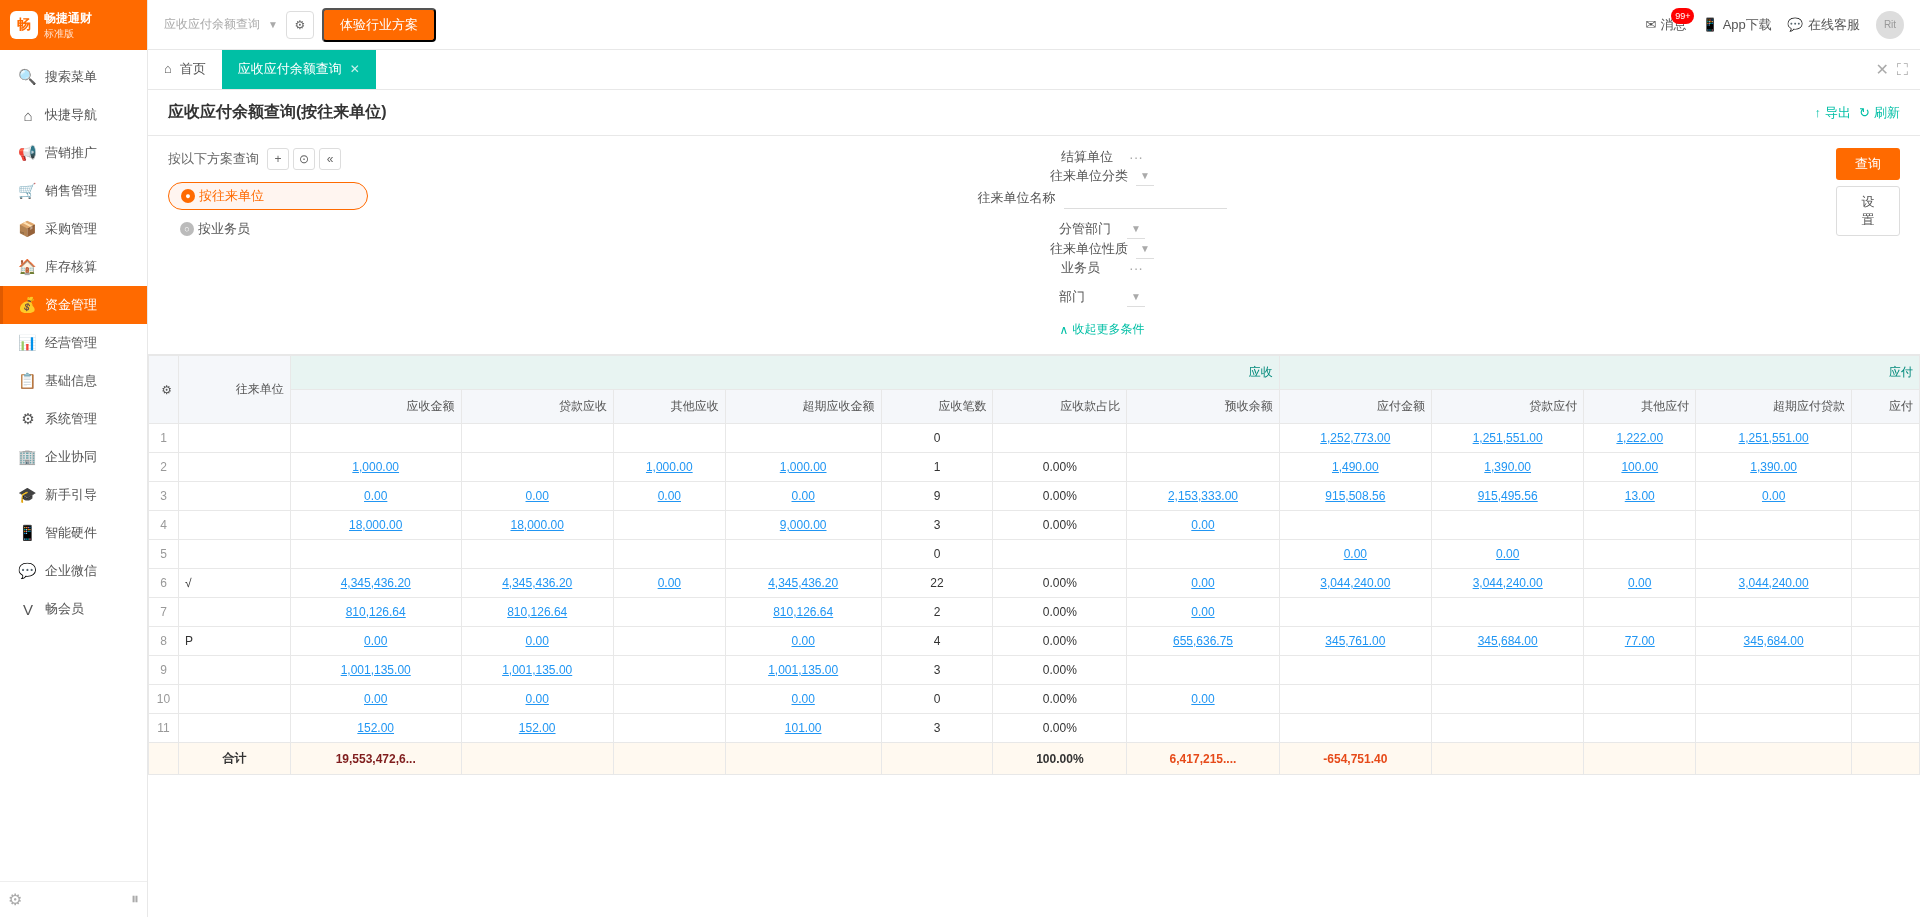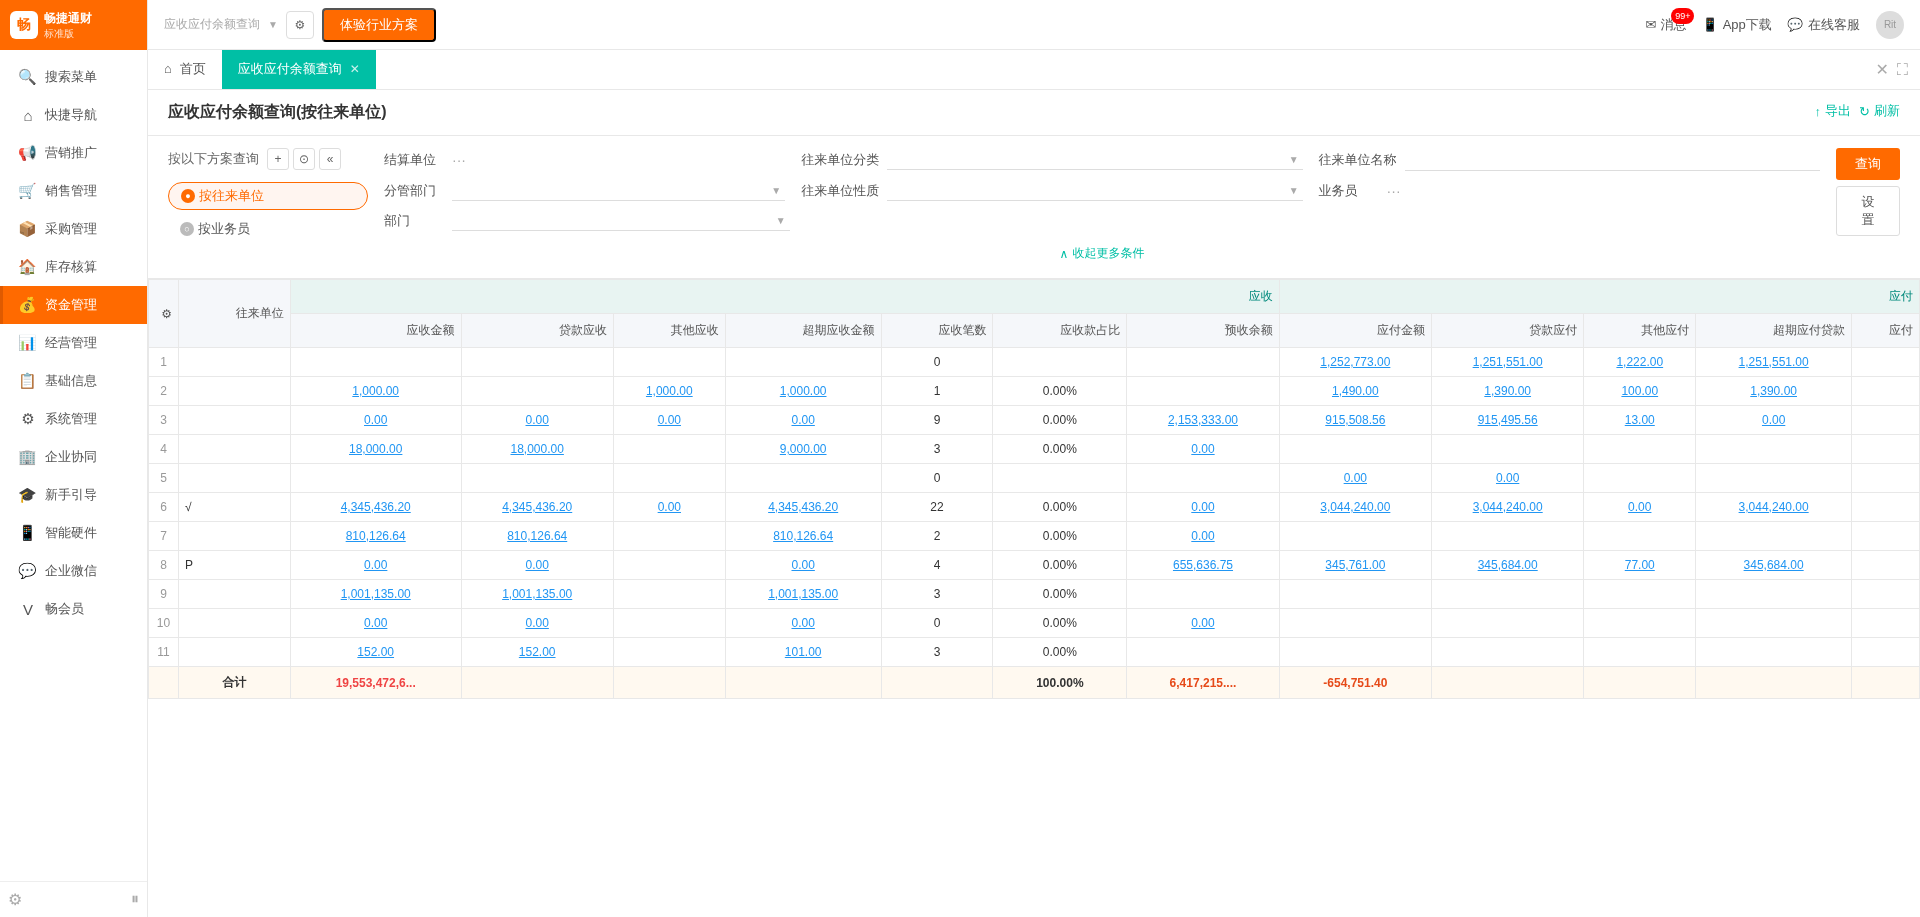--- a/index.html
+++ b/index.html
@@ -52,33 +52,33 @@
     .tab-item.active { color: #fff; background: #00bfa5; border-bottom-color: #00bfa5; }
     .tab-item .tab-close { font-size: 12px; color: rgba(255,255,255,0.8); }
     .tab-home { color: #555; }
     .tab-actions { margin-left: auto; display: flex; align-items: center; gap: 8px; padding: 0 12px; }
 
     
     .page-content { flex: 1; background: #f5f6f8; overflow: hidden; display: flex; flex-direction: column; }
 
     
     .page-header {
-      background: #fff; padding: 12px 20px; display: flex; align-items: flex-start; justify-content: space-between;
+      background: #fff; padding: 12px 20px; display: flex; align-items: center; justify-content: space-between;
       border-bottom: 1px solid #e8e8e8;
     }
     .page-title { font-size: 16px; font-weight: 600; color: #333; }
     .page-header-actions { display: flex; gap: 8px; }
     .btn-export { display: flex; align-items: center; gap: 4px; color: #00bfa5; cursor: pointer; font-size: 13px; }
     .btn-refresh { display: flex; align-items: center; gap: 4px; color: #00bfa5; cursor: pointer; font-size: 13px; }
 
     
     .filter-section {
       background: #fff; padding: 12px 20px; border-bottom: 1px solid #e8e8e8;
     }
-    .filter-row { display: flex; align-items: center; gap: 16px; margin-bottom: 10px; }
+    .filter-row { display: flex; align-items: center; margin-bottom: 10px; flex-direction: column; }
     .filter-scheme-bar { display: flex; align-items: center; gap: 8px; margin-bottom: 12px; }
     .filter-scheme-label { color: #666; font-size: 13px; }
     .filter-scheme-icons { display: flex; gap: 4px; }
     .filter-scheme-icon { width: 22px; height: 22px; border: 1px solid #ddd; border-radius: 3px; display: flex; align-items: center; justify-content: center; cursor: pointer; color: #666; font-size: 12px; }
     .filter-scheme-option {
       display: flex; align-items: center; gap: 4px; padding: 4px 12px; border-radius: 16px;
       cursor: pointer; font-size: 13px;
     }
     .filter-scheme-option.active { background: #fff5f0; border: 1px solid #ff6a00; color: #ff6a00; }
     .filter-scheme-option.inactive { color: #555; }
@@ -539,21 +539,21 @@
               <td class="number"></td>
               <td class="number"></td>
               <td></td>
             </tr>
           </tbody>
         <tfoot id="table-foot">
 
         <tr class="summary-row">
               <td></td>
               <td style="font-weight: 600;">合计</td>
-              <td style="color: #ef4444;">19,553,472,6...</td>
+              <td style="color: #7f1d1d;">19,553,472,6...</td>
               <td></td>
               <td></td>
               <td></td>
               <td></td>
               <td>100.00%</td>
               <td style="color: rgb(230, 74, 25);">6,417,215....</td>
               <td style="color: rgb(230, 74, 25);">-654,751.40</td>
               <td></td>
               <td></td>
               <td></td>

